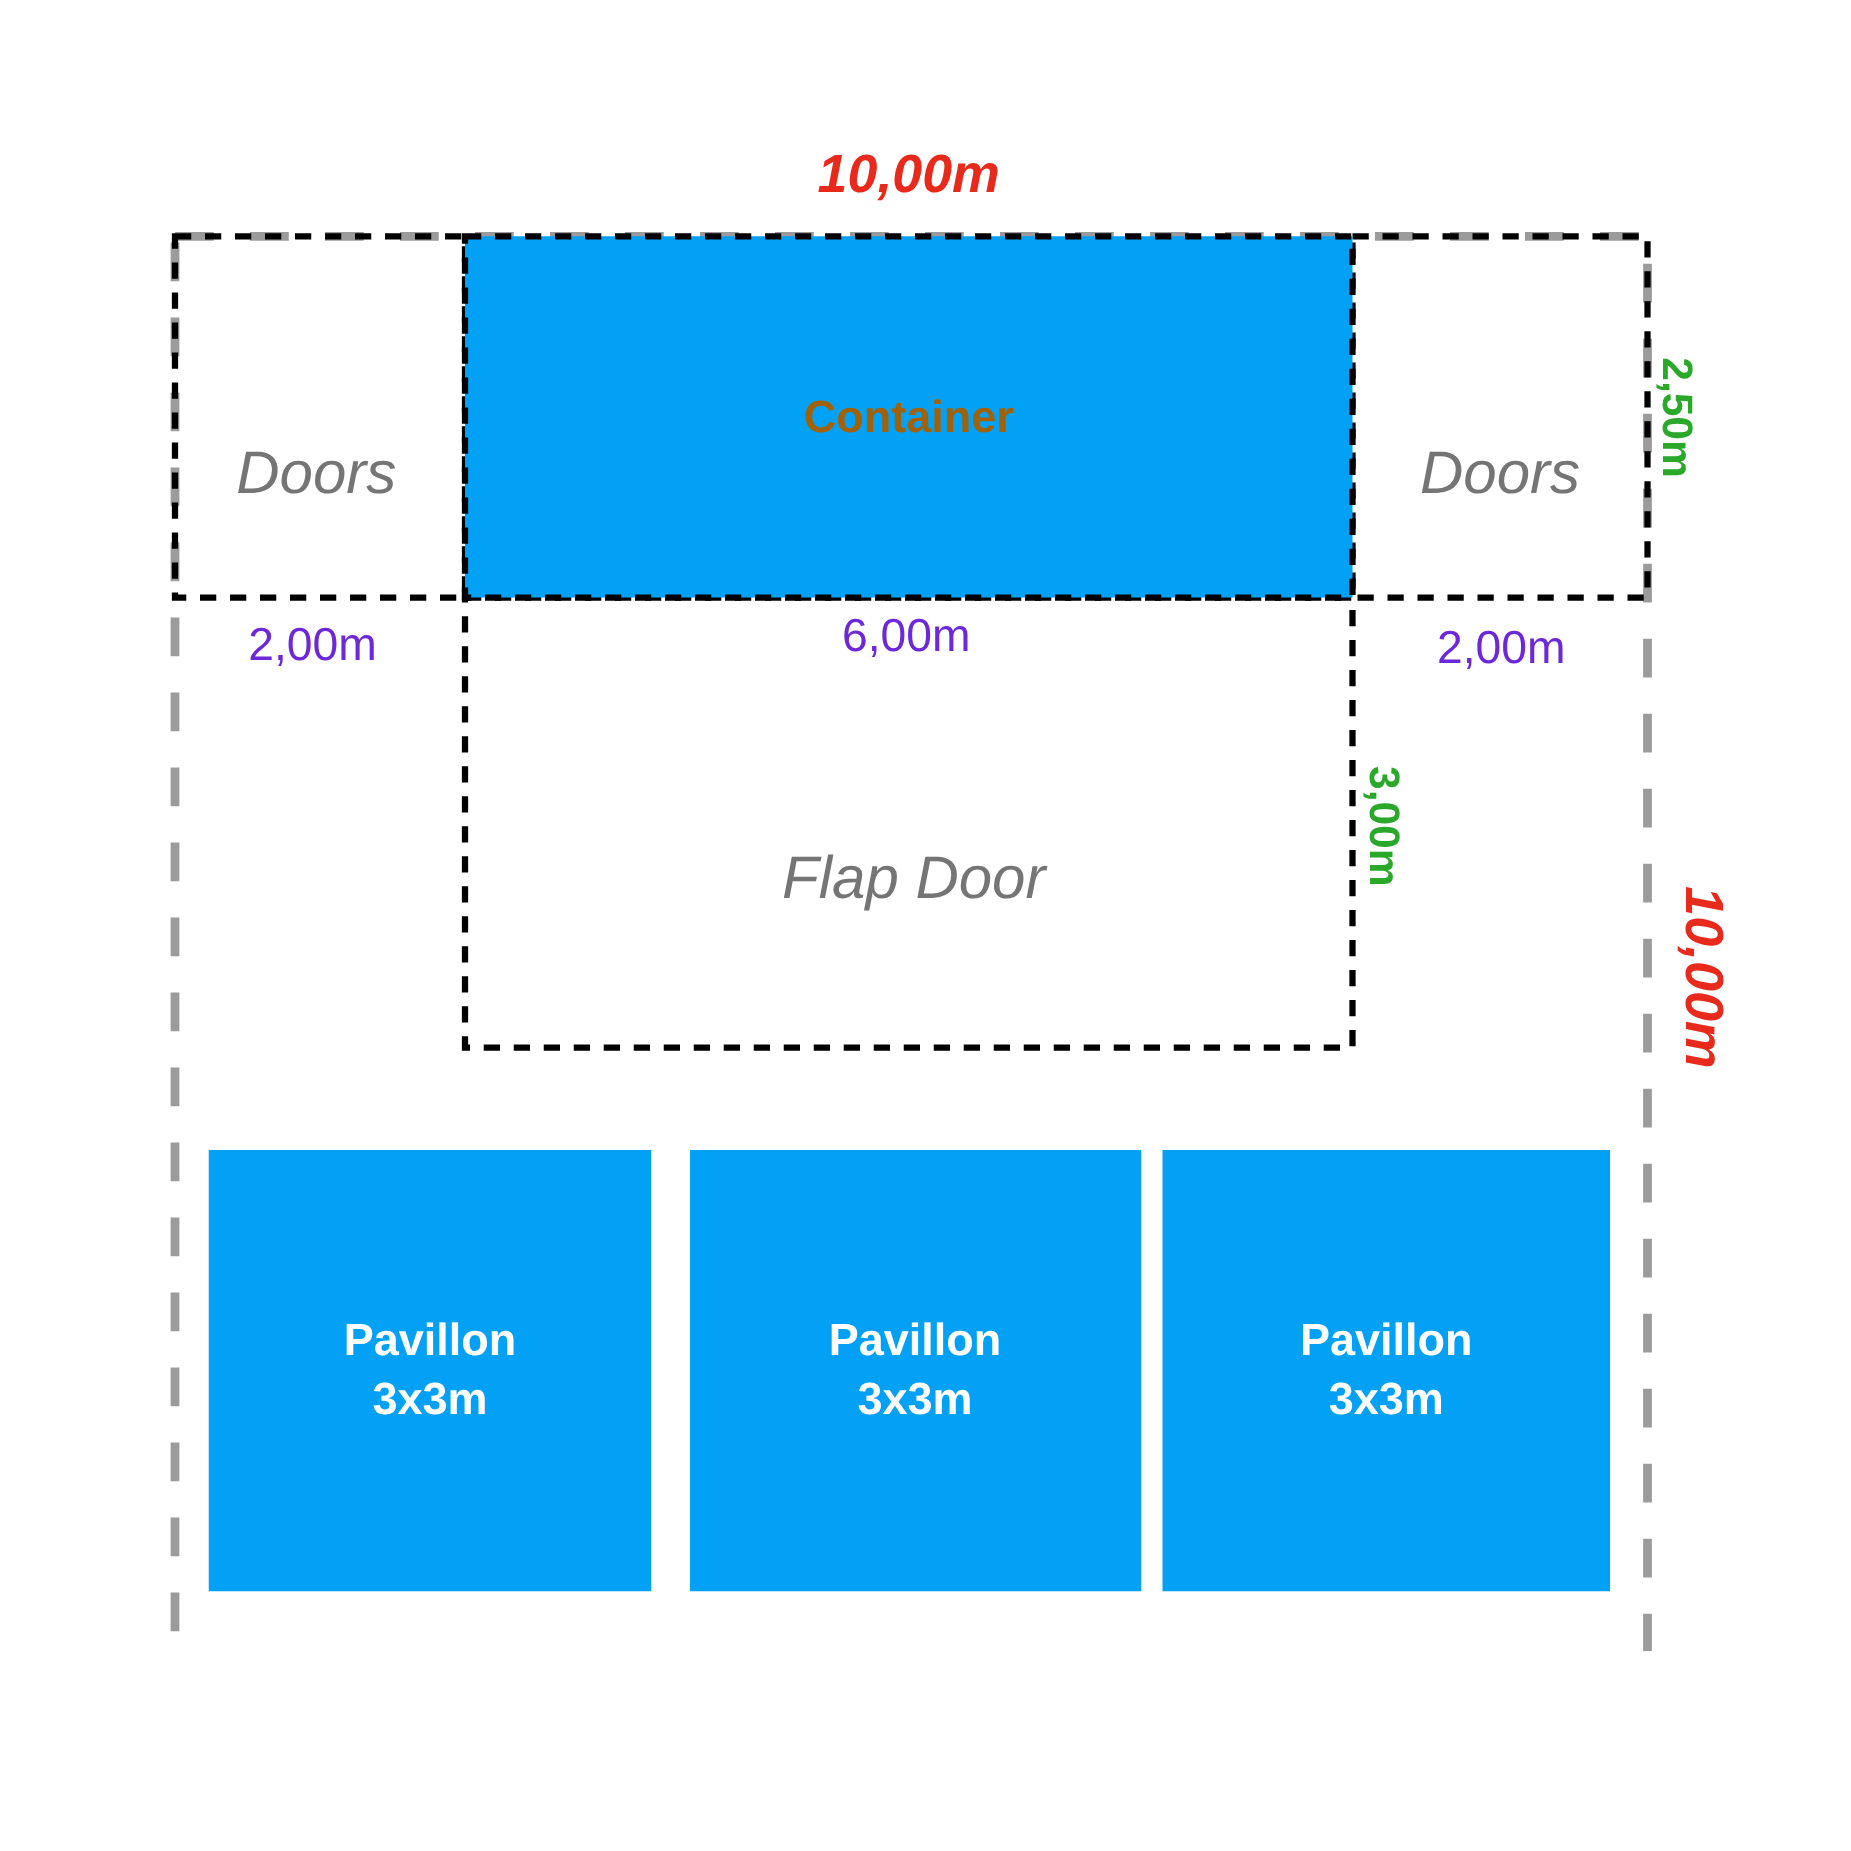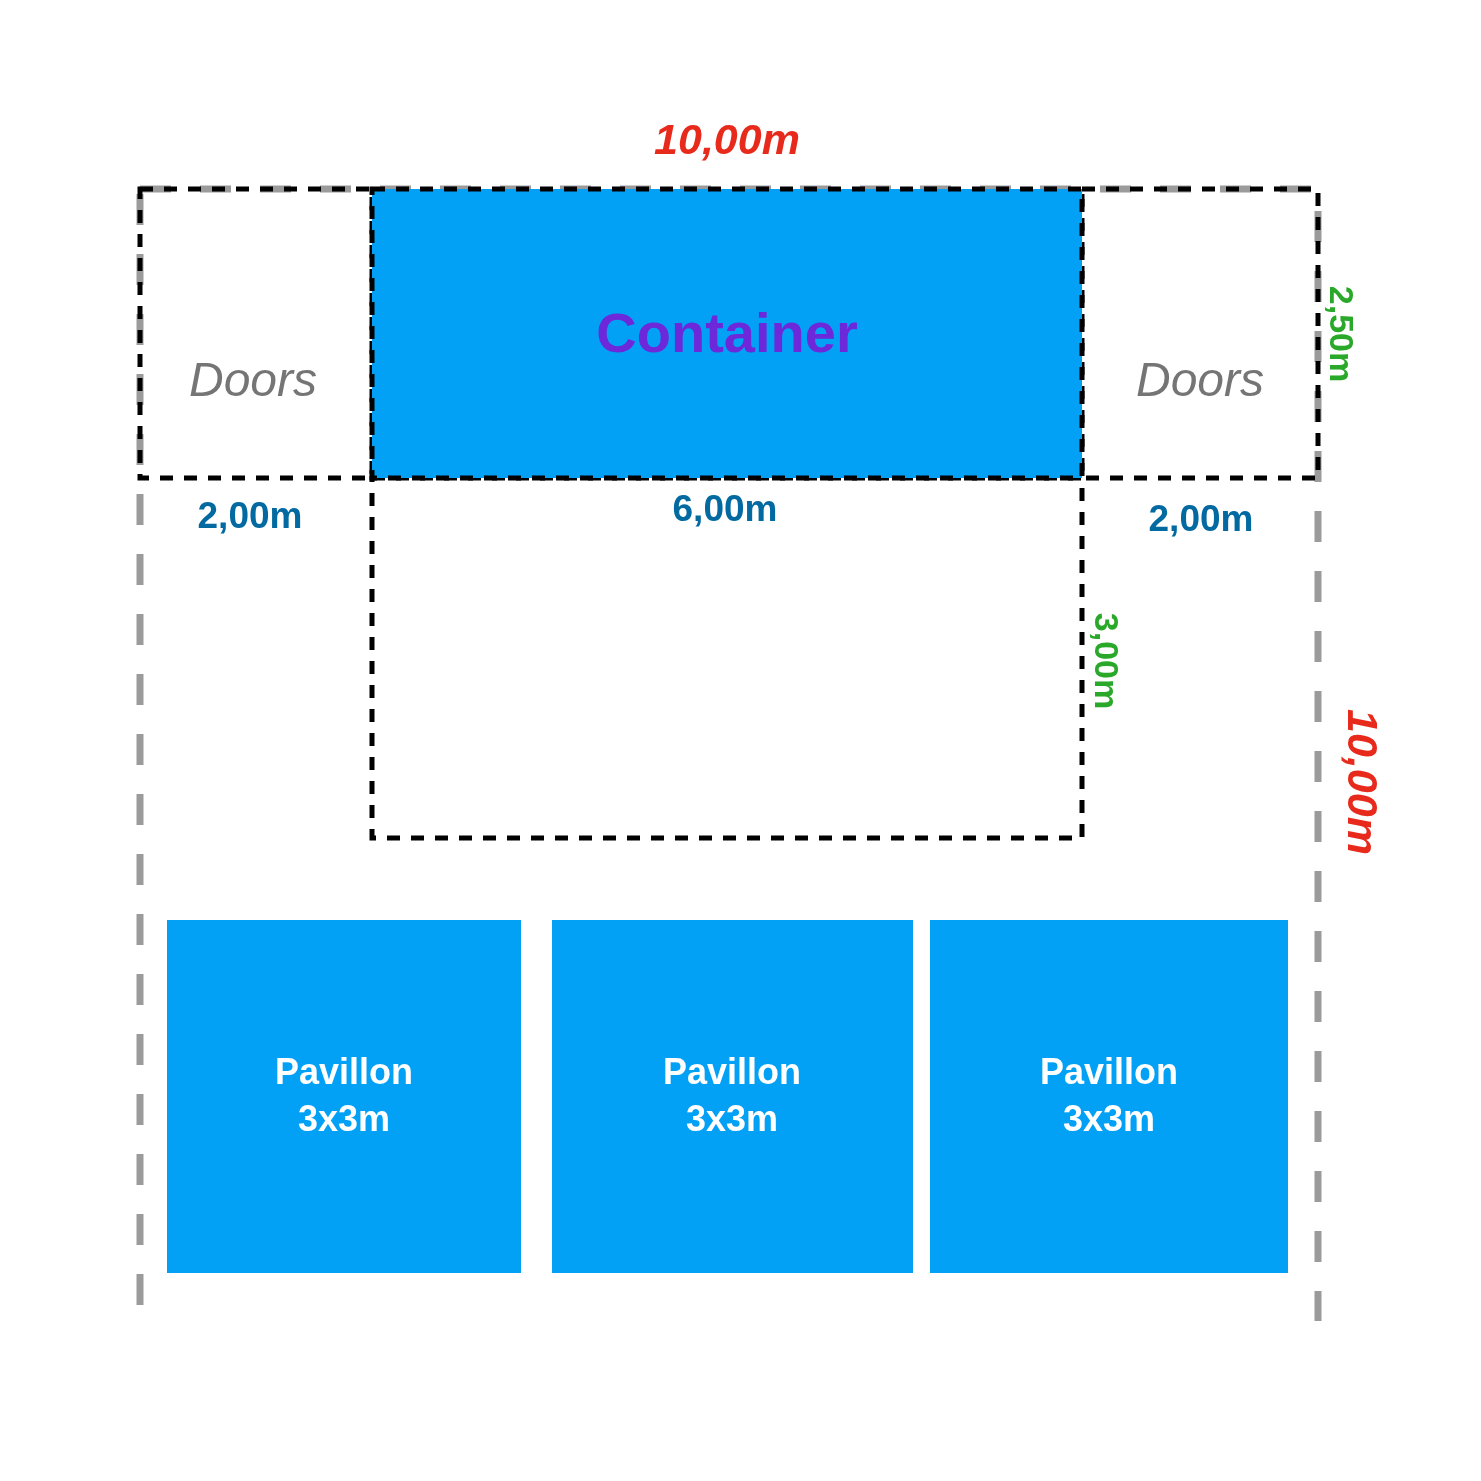--- a/index.html
+++ b/index.html
@@ -30,39 +30,39 @@
   .rot90 {
     transform: translate(-50%, -50%) rotate(90deg);
   }
   .dim-red {
     color: #e72a1c;
     font-weight: bold;
     font-style: italic;
     font-size: 43px;
   }
   .dim-green {
-    color: #0369a1;
-    font-weight: bold;
+    color: #6d28d9;
+    font-weight: normal;
     font-size: 37px;
   }
   .dim-green-small {
     color: #29a829;
     font-weight: bold;
     font-size: 34px;
   }
   .zone-gray {
     color: #757575;
     font-style: italic;
     font-size: 48px;
     margin-top: 44px;
   }
   .block-white {
-    color: #6d28d9;
+    color: #a16207;
     font-weight: bold;
-    font-size: 56px;
+    font-size: 36px;
   }
   .pav-white {
     color: #ffffff;
     font-weight: bold;
     font-size: 36px;
     line-height: 1.3;
   }
 </style>
 </head>
 <body>
@@ -99,20 +99,21 @@
   <div class="label dim-green" style="left:1201px; top:519px;">2,00m</div>
 
   <div class="label rot90 dim-green-small" style="left:1106px; top:661px;">3,00m</div>
 
   <div class="label zone-gray" style="left:253px; top:336px;">Doors</div>
 
   <div class="label block-white" style="left:727px; top:333px;">Container</div>
 
   <div class="label zone-gray" style="left:1200px; top:336px;">Doors</div>
 
+  <div class="label zone-gray" style="left:731px; top:660px;">Flap Door</div>
 
   <div class="label pav-white" style="left:344px; top:1096px;">
     <span>Pavillon</span><br>
     <span>3x3m</span>
   </div>
 
   <div class="label pav-white" style="left:732px; top:1096px;">
     <span>Pavillon</span><br>
     <span>3x3m</span>
   </div>

